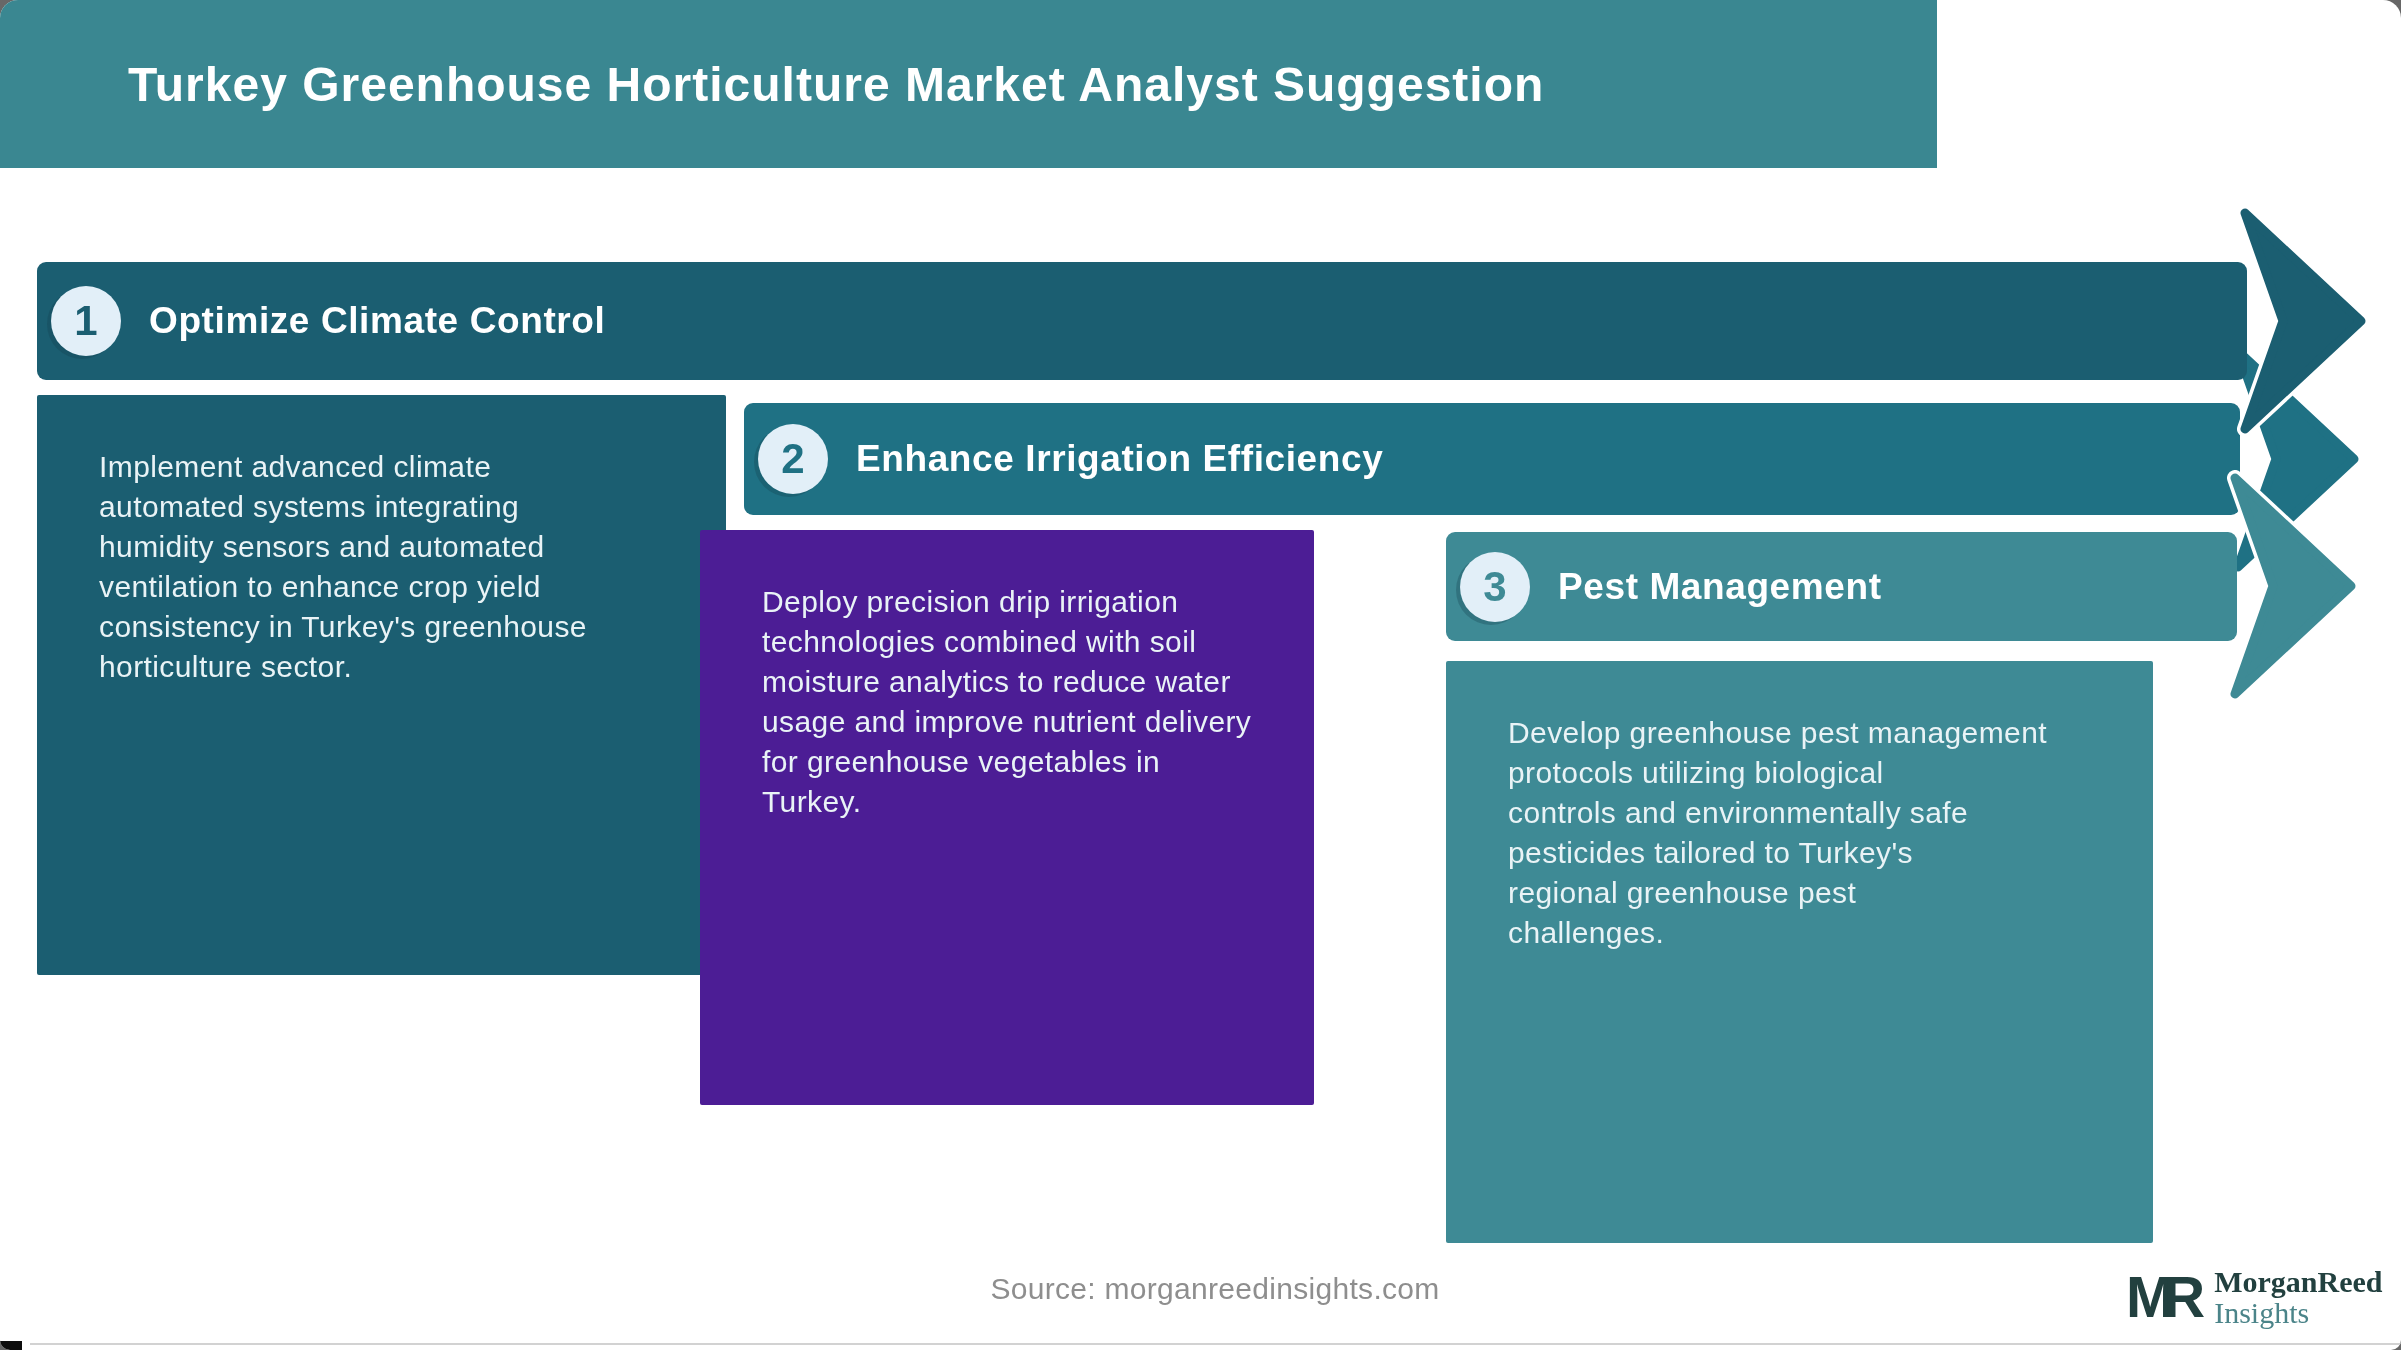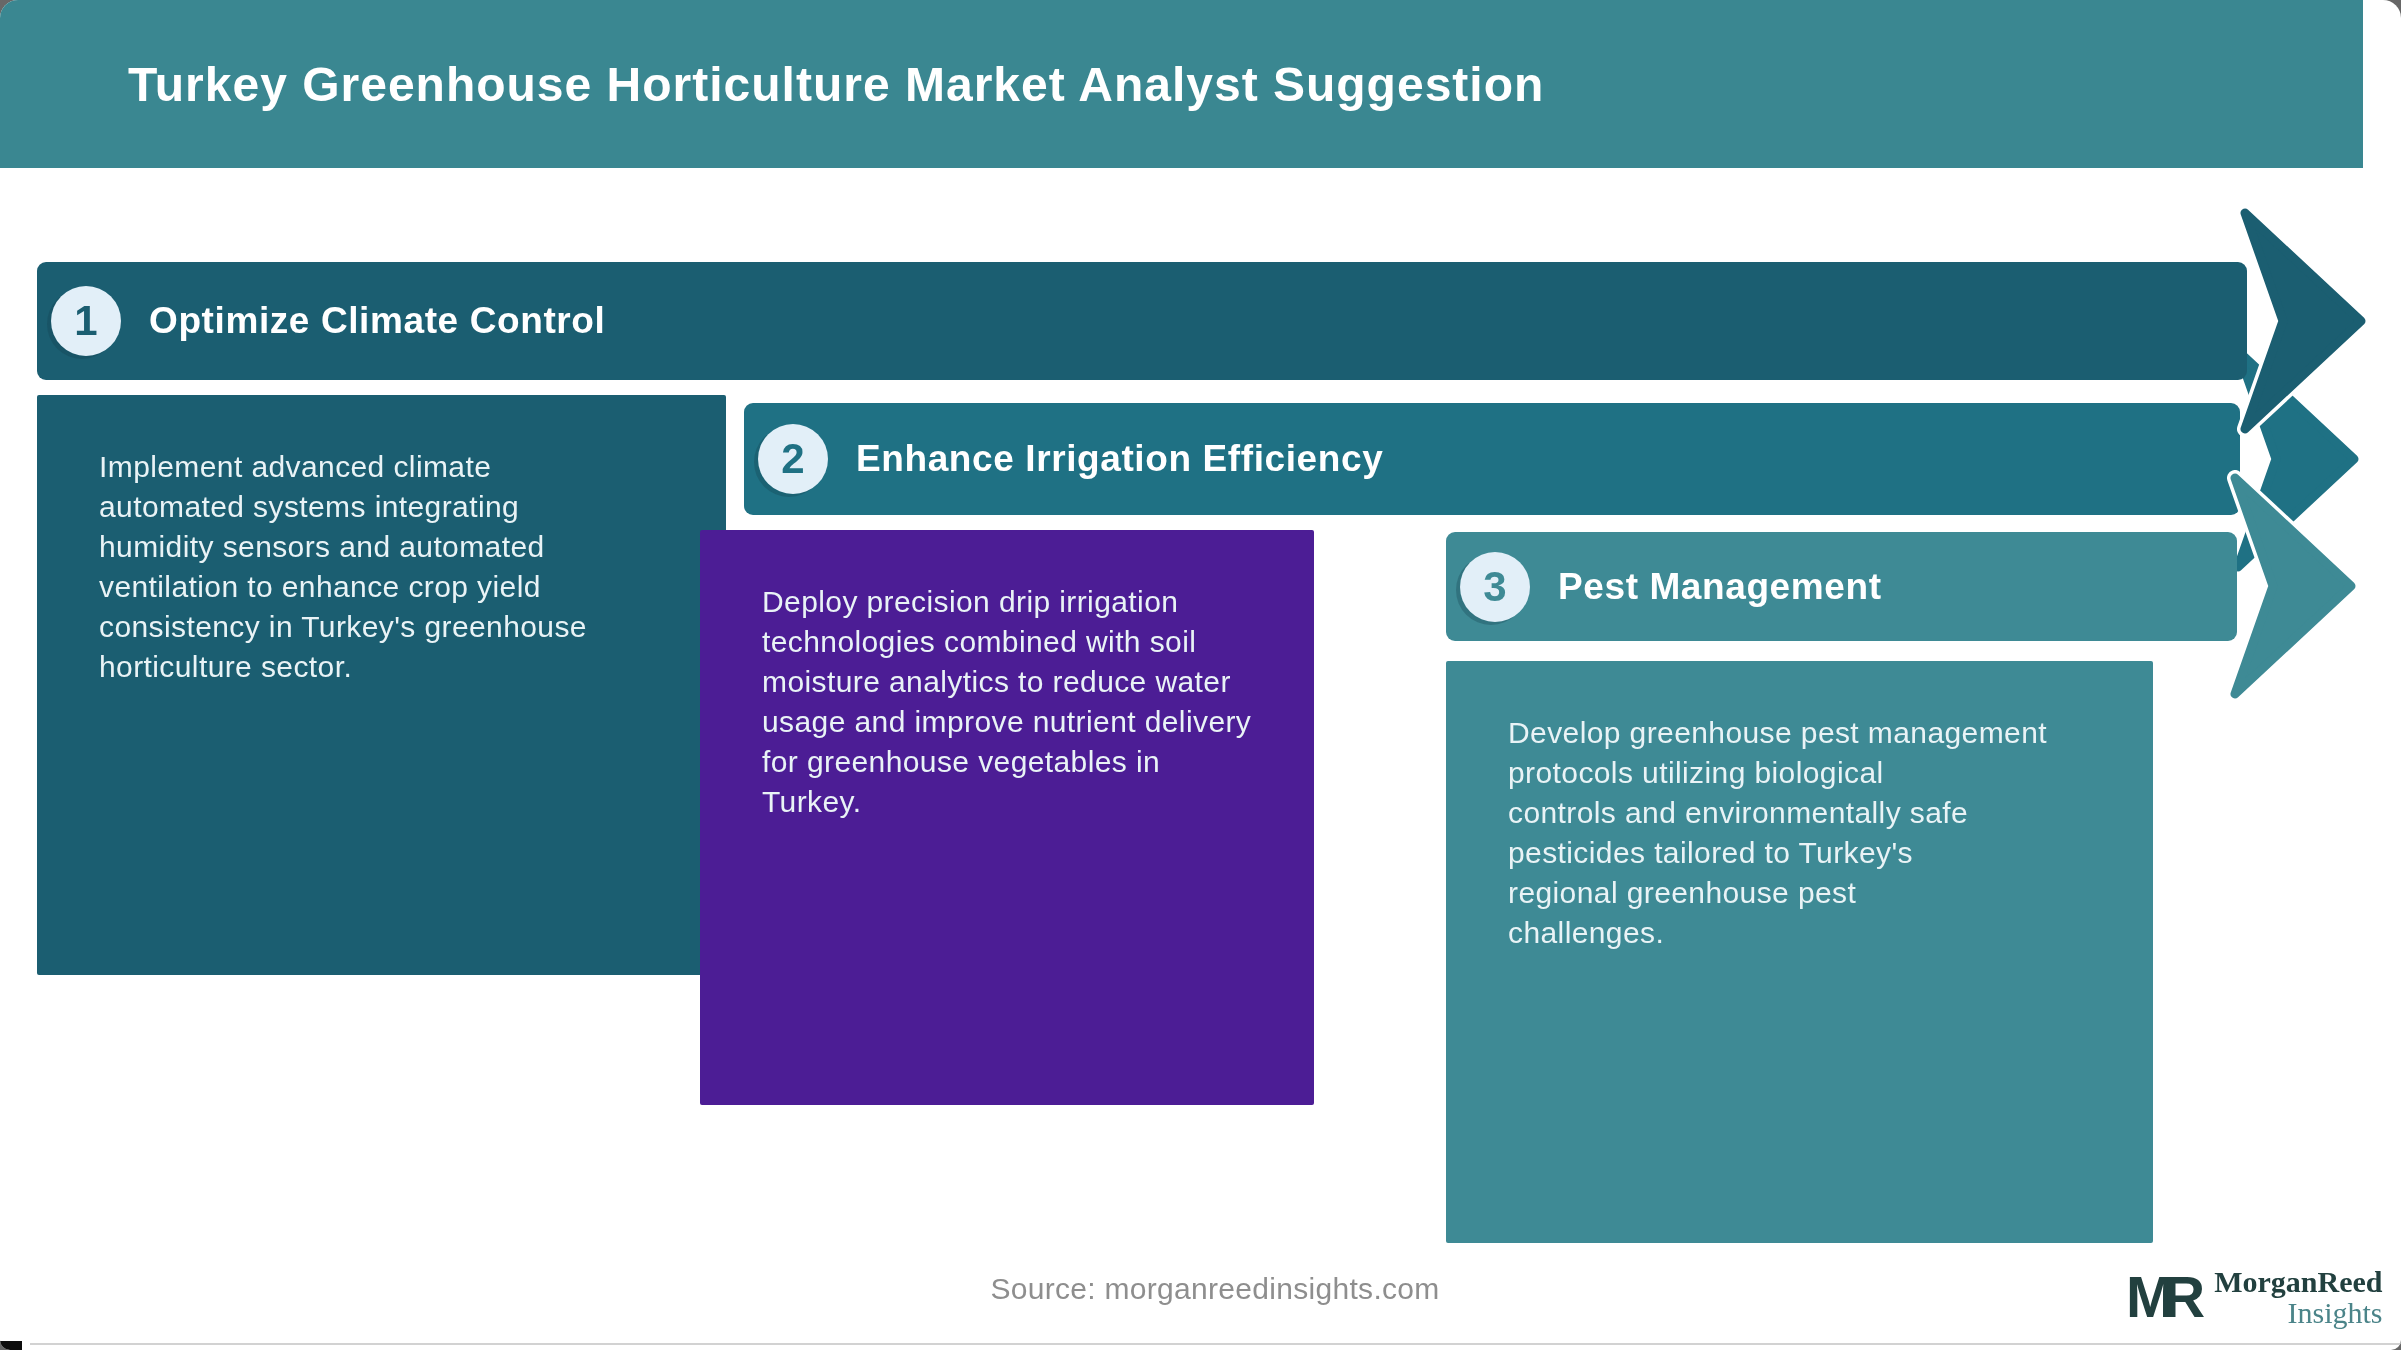--- a/index.html
+++ b/index.html
@@ -1,21 +1,21 @@
 <!DOCTYPE html>
 <html><head>
 <meta charset="utf-8">
 <style>
   html,body { margin:0; padding:0; background:#676767; }
   .page {
     position:relative; width:2401px; height:1350px;
     background:#ffffff; border-radius:18px 18px 10px 10px; overflow:hidden;
     font-family:"Liberation Sans", sans-serif;
   }
-  .titlebar { position:absolute; left:0; top:0; width:2363px; height:168px; display:flex; align-items:center; }
+  .titlebar { position:absolute; left:0; top:0; width:1937px; height:168px; display:flex; align-items:center; }
   .title { margin-left:128px; font-size:48px; font-weight:700; letter-spacing:1px; color:#ffffff; white-space:nowrap; }
 
   .banner { position:absolute; border-radius:9px; }
   .circle {
     position:absolute; left:14px; top:50%; transform:translateY(-50%);
     width:70px; height:70px; border-radius:50%;
     display:flex; align-items:center; justify-content:center;
     font-size:42px; font-weight:700;
     box-shadow:-4px 3px 0 rgba(21,62,75,0.30);
   }
@@ -28,21 +28,21 @@
 
   .box { position:absolute; border-radius:2px; box-sizing:border-box; padding:52px 30px 0 62px; }
   .box .line { font-size:30px; line-height:40px; letter-spacing:0.4px; white-space:nowrap; }
 
   .source { position:absolute; left:905px; top:1272px; width:620px; text-align:center; font-size:30px; letter-spacing:0.3px; }
 
   .logo { position:absolute; left:2126px; top:1252px; display:flex; align-items:center;margin-top:12px; }
   .logo-mono { font-size:58px; font-weight:900; letter-spacing:-11px; line-height:66px; padding-right:20px; }
   .logo-text { display:flex; flex-direction:column; }
   .logo-name { font-family:"Liberation Serif", serif; font-weight:700; font-size:30px; line-height:31px; }
-  .logo-tag  { font-family:"Liberation Serif", serif; font-weight:400; font-size:30px; line-height:31px;text-align:right; }
+  .logo-tag  { font-family:"Liberation Serif", serif; font-weight:400; font-size:30px; line-height:31px; }
 
   .bottom-line  { position:absolute; left:30px; top:1343px; width:2371px; height:2px; }
   .corner-notch { position:absolute; left:0; top:1341px; width:22px; height:9px; }
 </style>
 </head>
 <body>
 
 <div class="page">
 
   <div class="titlebar" style="background-color: rgb(58, 135, 145);">

